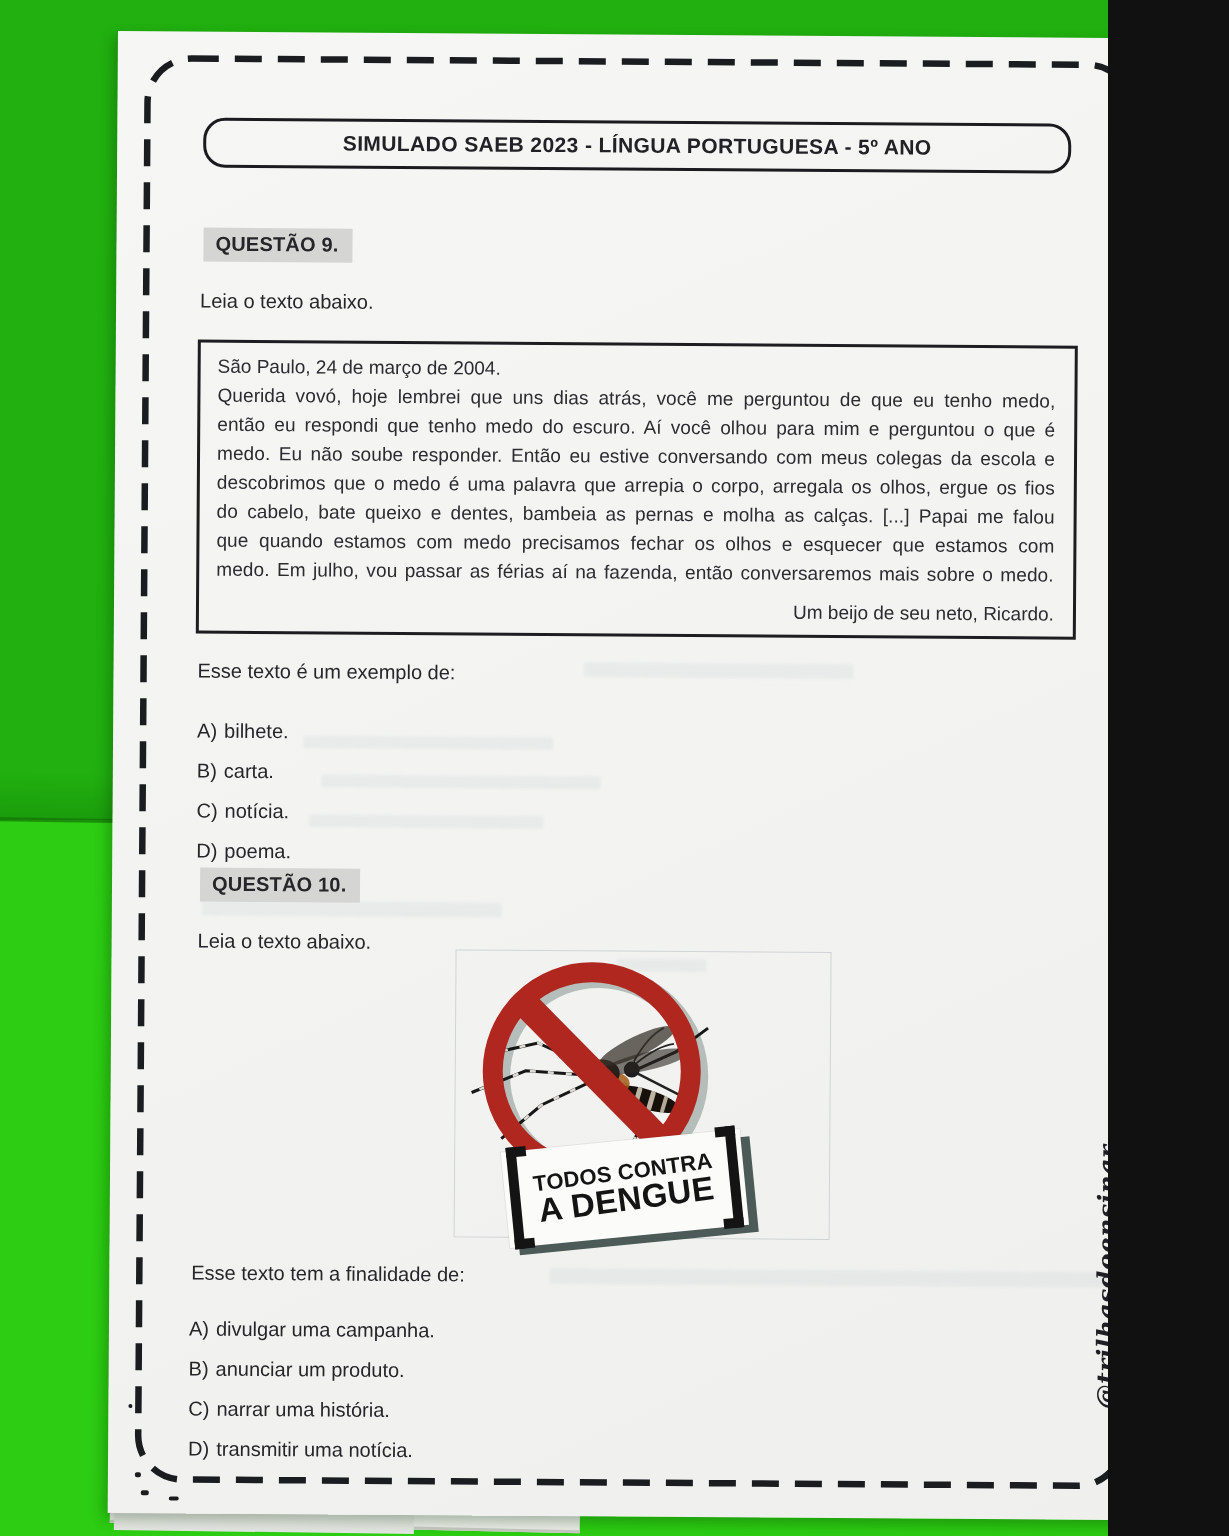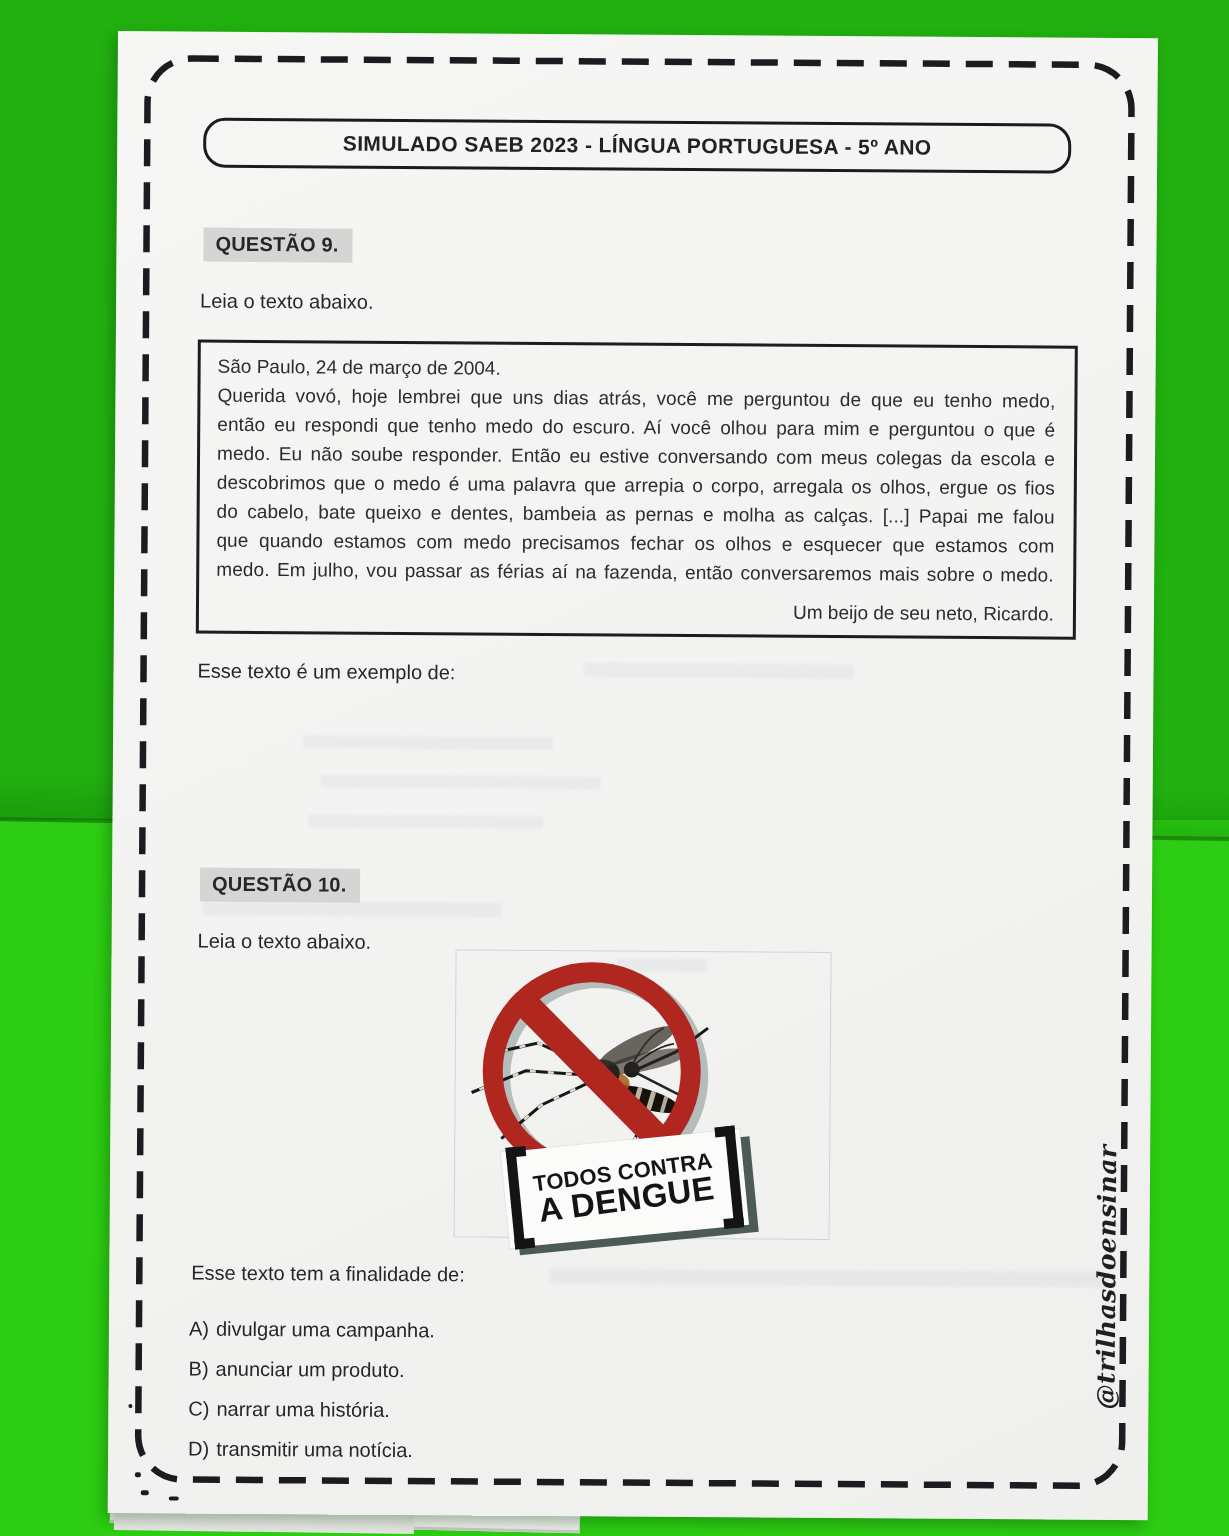--- a/index.html
+++ b/index.html
@@ -1,18 +1,18 @@
 <!DOCTYPE html>
 <html><head>
 <meta charset="utf-8">
 <style>
   * { margin:0; padding:0; box-sizing:border-box; }
   html,body { background:#111; }
   .scene {
-    position:relative; width:1229px; height:1536px; overflow:hidden;
+    position:relative; width:1108px; height:1536px; overflow:hidden;
     font-family:"Liberation Sans","DejaVu Sans",sans-serif; color:#26262a;
   }
   
   .bg-top    { position:absolute; left:0; top:0; width:1229px; height:828px; background:#21b00f; }
   .bg-bottom { position:absolute; left:0; top:820px; width:1229px; height:716px; background:#2ccd12; }
   .bg-seam-shadow { position:absolute; left:-10px; top:772px; width:1300px; height:46px;
     background:linear-gradient(to bottom, rgba(0,80,0,0), rgba(0,80,0,0.20));
     transform:rotate(0.93deg); transform-origin:left center; }
   .bg-seam { position:absolute; left:-10px; top:817px; width:1300px; height:4px;
     background:rgba(14,92,6,0.55); transform:rotate(0.93deg); transform-origin:left center; }
@@ -126,20 +126,34 @@
     <div class="letter-box">
       <div>
         <div class="letter-date">São Paulo, 24 de março de 2004.</div>
         <div class="letter-body">Querida vovó, hoje lembrei que uns dias atrás, você me perguntou de que eu tenho medo, então eu respondi que tenho medo do escuro. Aí você olhou para mim e perguntou o que é medo. Eu não soube responder. Então eu estive conversando com meus colegas da escola e descobrimos que o medo é uma palavra que arrepia o corpo, arregala os olhos, ergue os fios do cabelo, bate queixo e dentes, bambeia as pernas e molha as calças. [...] Papai me falou que quando estamos com medo precisamos fechar os olhos e esquecer que estamos com medo. Em julho, vou passar as férias aí na fazenda, então conversaremos mais sobre o medo.</div>
       </div>
       <div class="letter-sign">Um beijo de seu neto, Ricardo.</div>
     </div>
 
     <div class="plain" style="left:84px;top:628px;">Esse texto é um exemplo de:</div>
 
+    <div class="opts" style="left:84px;top:688px;">
+      <div class="opt">
+        <span class="key">A)</span><span>bilhete.</span>
+      </div>
+      <div class="opt">
+        <span class="key">B)</span><span>carta.</span>
+      </div>
+      <div class="opt">
+        <span class="key">C)</span><span>notícia.</span>
+      </div>
+      <div class="opt">
+        <span class="key">D)</span><span>poema.</span>
+      </div>
+    </div>
 
     <div class="qlabel" style="left:88px;top:836px;">QUESTÃO 10.</div>
     <div class="plain" style="left:86px;top:898px;">Leia o texto abaixo.</div>
 
     <div class="fig-frame"></div>
 
     <svg class="nosign" viewBox="0 0 300 300">
 
       <circle cx="157" cy="151" r="99" fill="none" stroke="rgba(90,110,105,0.40)" stroke-width="21"></circle>
       <line x1="87" y1="82" x2="226" y2="221" stroke="rgba(90,110,105,0.30)" stroke-width="26"></line>

